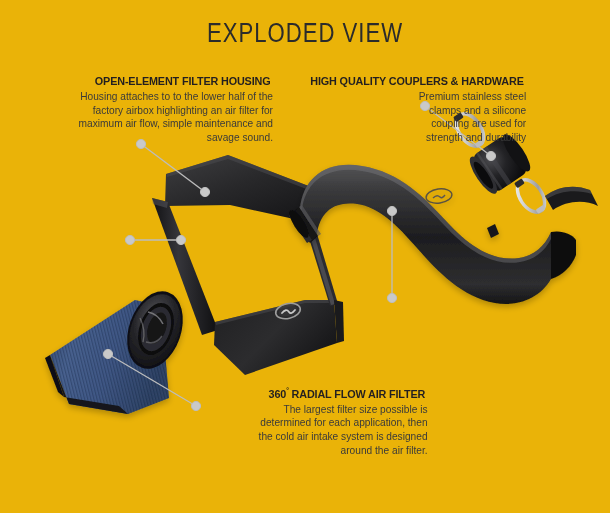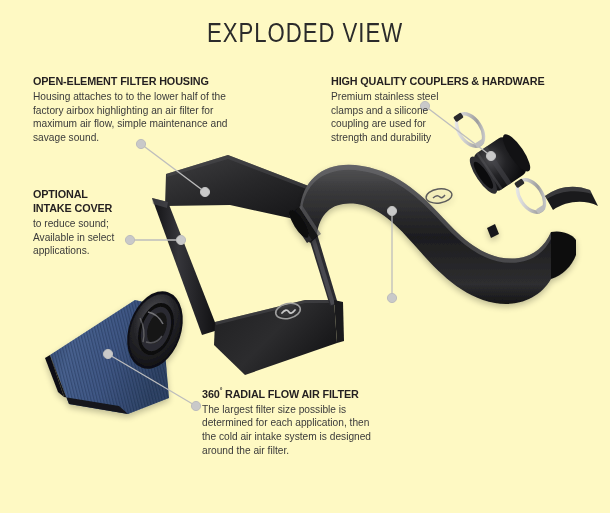--- a/index.html
+++ b/index.html
@@ -13,42 +13,42 @@
     font-family: "Liberation Sans", sans-serif;
     overflow: hidden;
     position: relative;
     -webkit-font-smoothing: antialiased;
   }
   #stage {
     position: absolute;
     inset: 0;
     width: 610px;
     height: 513px;
-    background: #fef9c3;
+    background: #eab308;
   }
 
   
   #title {
     position: absolute;
     top: 18px;
     left: 0;
     width: 610px;
     text-align: center;
     font-family: "Liberation Sans Narrow", "Liberation Sans", sans-serif;
     font-size: 27px;
     letter-spacing: 1.2px;
     color: #2b2b2b;
     font-weight: 400;
     transform: scaleX(0.82);
     transform-origin: 50% 50%;
     white-space: nowrap;
   }
 
   
-  .callout { position: absolute; }
+  .callout { position: absolute; text-align: right; }
   .callout .ttl {
     font-size: 11.4px;
     font-weight: bold;
     color: #231f20;
     letter-spacing: -0.15px;
     line-height: 14px;
     transform: scaleX(0.95);
     transform-origin: 0 50%;
     white-space: nowrap;
   }
@@ -59,21 +59,21 @@
     color: #3a3a3a;
     line-height: 13.6px;
     transform: scaleX(0.96);
     transform-origin: 0 0;
   }
   .callout .body p { margin: 0; }
   .sup { font-size: 7px; vertical-align: super; }
 
   #c-housing { left: 33px; top: 74px;  width: 250px; }
   #c-cover   { left: 33px; top: 187px; width: 130px; }
-  #c-coupler { left: 291px; top: 74px; width: 245px; margin-left: 40px; }
+  #c-coupler { left: 291px; top: 74px; width: 245px; }
   #c-tube    { left: 358px; top: 306px; width: 248px; }
   #c-filter  { left: 202px; top: 384px; width: 235px; }
 
   
   #leaders { position: absolute; inset: 0; width: 610px; height: 513px; pointer-events: none; }
 
   
   #art { position: absolute; inset: 0; width: 610px; height: 513px; }
 </style>
 </head>
@@ -294,29 +294,20 @@
   <div class="callout" id="c-housing">
     <div class="ttl">OPEN-ELEMENT FILTER HOUSING</div>
     <div class="body">
       <p>Housing attaches to to the lower half of the</p>
       <p>factory airbox highlighting an air filter for</p>
       <p>maximum air flow, simple maintenance and</p>
       <p>savage sound.</p>
     </div>
   </div>
 
-  <div class="callout" id="c-cover">
-    <div class="ttl two">OPTIONAL</div>
-    <div class="ttl two">INTAKE COVER</div>
-    <div class="body">
-      <p>to reduce sound;</p>
-      <p>Available in select</p>
-      <p>applications.</p>
-    </div>
-  </div>
 
   <div class="callout" id="c-coupler">
     <div class="ttl">HIGH QUALITY COUPLERS &amp; HARDWARE</div>
     <div class="body">
       <p>Premium stainless steel</p>
       <p>clamps and a silicone</p>
       <p>coupling are used for</p>
       <p>strength and durability</p>
     </div>
   </div>

